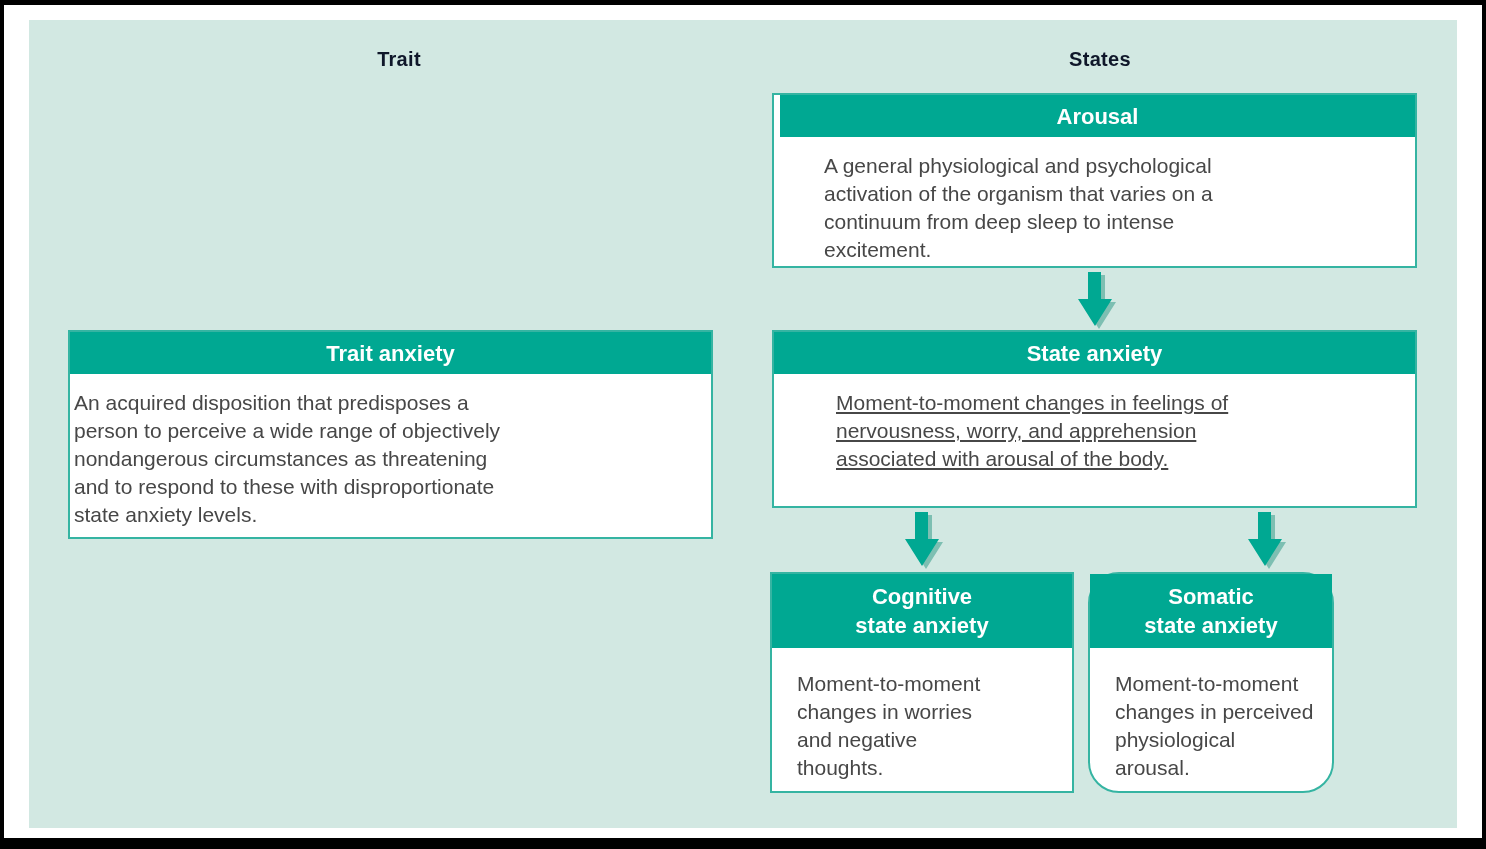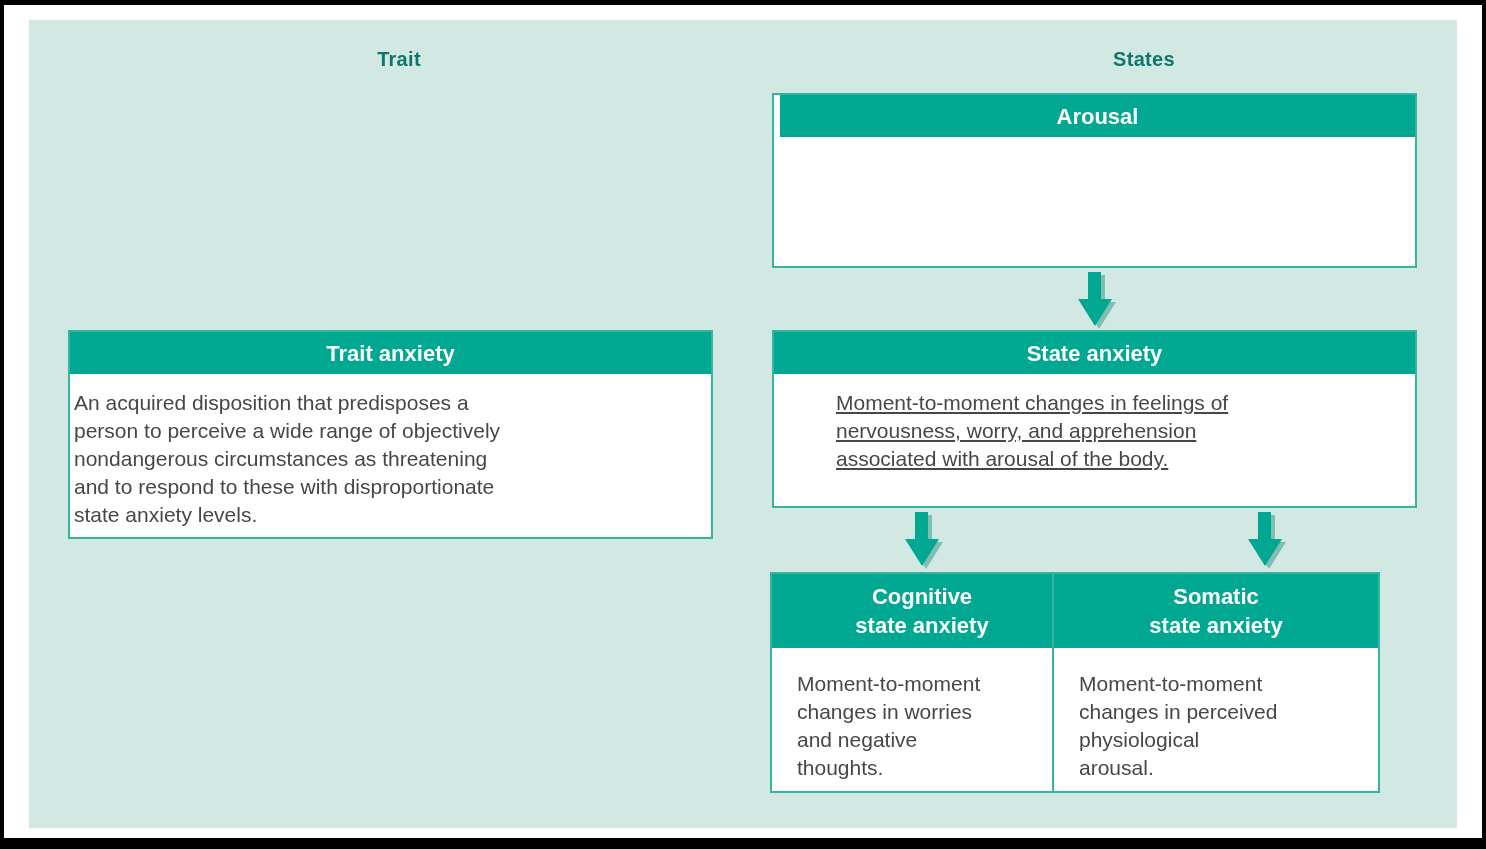--- a/index.html
+++ b/index.html
@@ -25,25 +25,25 @@
     height: 808px;
     background: #d2e8e2;
   }
 
   .col-header {
     position: absolute;
     width: 240px;
     text-align: center;
     font-size: 20px;
     font-weight: bold;
-    color: #0f766e;
+    color: #0f172a;
     letter-spacing: 0.3px;
   }
   .col-header.trait  { left: 250px; top: 28px; }
-  .col-header.states { left: 995px; top: 28px; }
+  .col-header.states { left: 951px; top: 28px; }
 
   .box {
     position: absolute;
     background: #ffffff;
     border: 2px solid #35b4a2;
   }
   .box-header {
     background: #00a892;
     color: #ffffff;
     font-weight: bold;
@@ -72,21 +72,21 @@
   .box.trait-anxiety .box-header { height: 42px; }
   .box.trait-anxiety .box-body   { padding: 15px 18px 0 4px; }
 
   
   .box.state-anxiety { left: 743px; top: 310px; width: 645px; height: 178px; }
   .box.state-anxiety .box-header { height: 42px; }
   .box.state-anxiety .box-body   { padding: 15px 28px 0 62px; text-decoration: underline; }
 
   
   .box.cognitive { left: 741px; top: 552px; width: 304px; height: 221px; }
-  .box.somatic   { left: 1023px; top: 552px; width: 328px; height: 221px; }
+  .box.somatic   { left: 1059px; top: 552px; width: 246px; height: 221px; border-radius: 31px; }
   .box.cognitive .box-header,
   .box.somatic .box-header { height: 74px; }
   .box.cognitive .box-body,
   .box.somatic .box-body   { padding: 22px 12px 0 25px; }
 
   .arrow {
     position: absolute;
     width: 46px;
     height: 60px;
   }
@@ -100,20 +100,24 @@
 
 <div class="page">
   <div class="panel">
 
     <div class="col-header trait">Trait</div>
 
     <div class="col-header states">States</div>
 
     <div class="box arousal">
       <div class="box-header">Arousal</div>
+      <div class="box-body">A general physiological and psychological
+activation of the organism that varies on a
+continuum from deep sleep to intense
+excitement.</div>
     </div>
 
     <div class="arrow a-top">
       <svg viewBox="0 0 46 60">
         <polygon points="17,3 30,3 30,30 41,30 24,57 7,30 17,30" fill="#7dbfb2"></polygon>
         <polygon points="13,0 26,0 26,27 37,27 20,54 3,27 13,27" fill="#00a892"></polygon>
       </svg>
     </div>
 
     <div class="box trait-anxiety">

